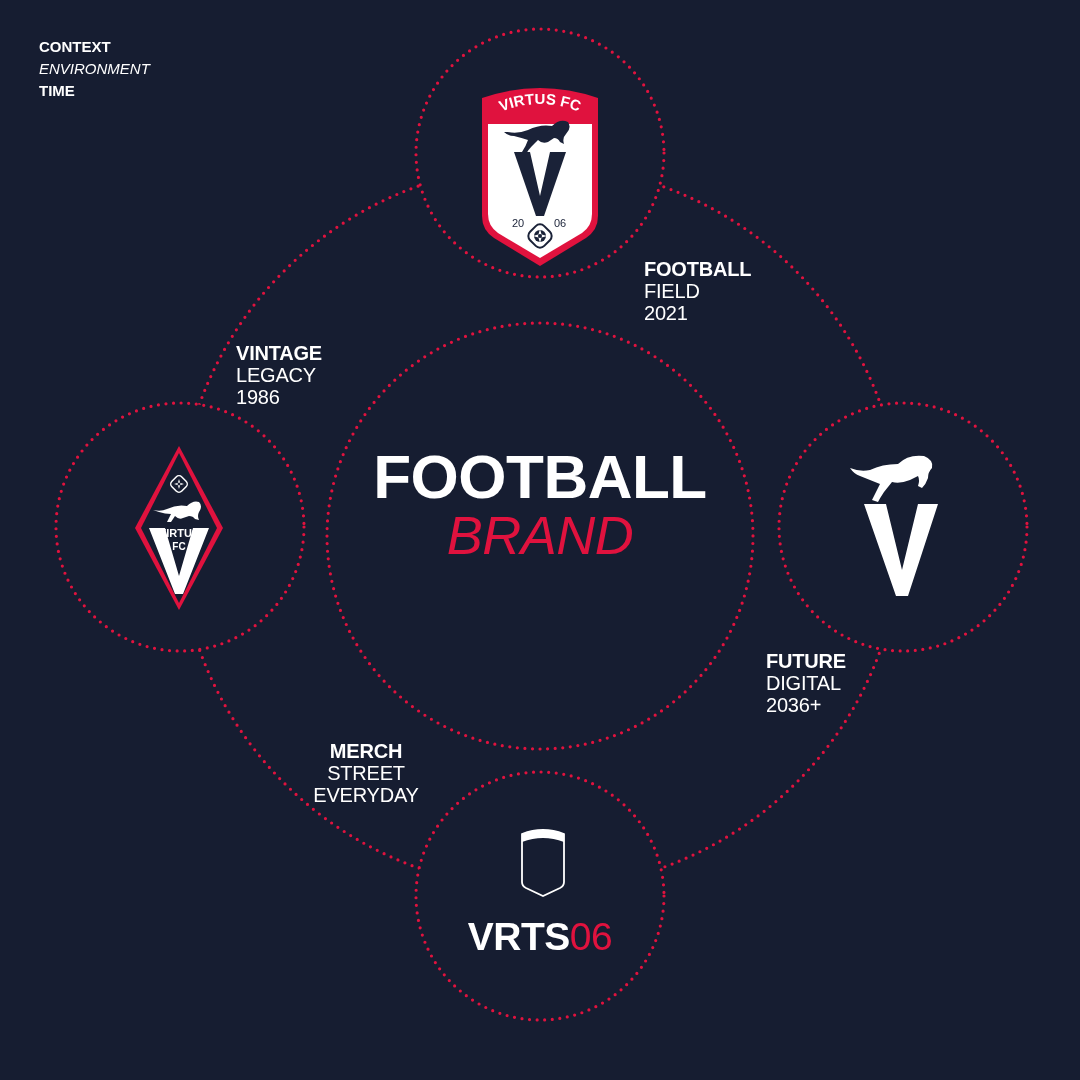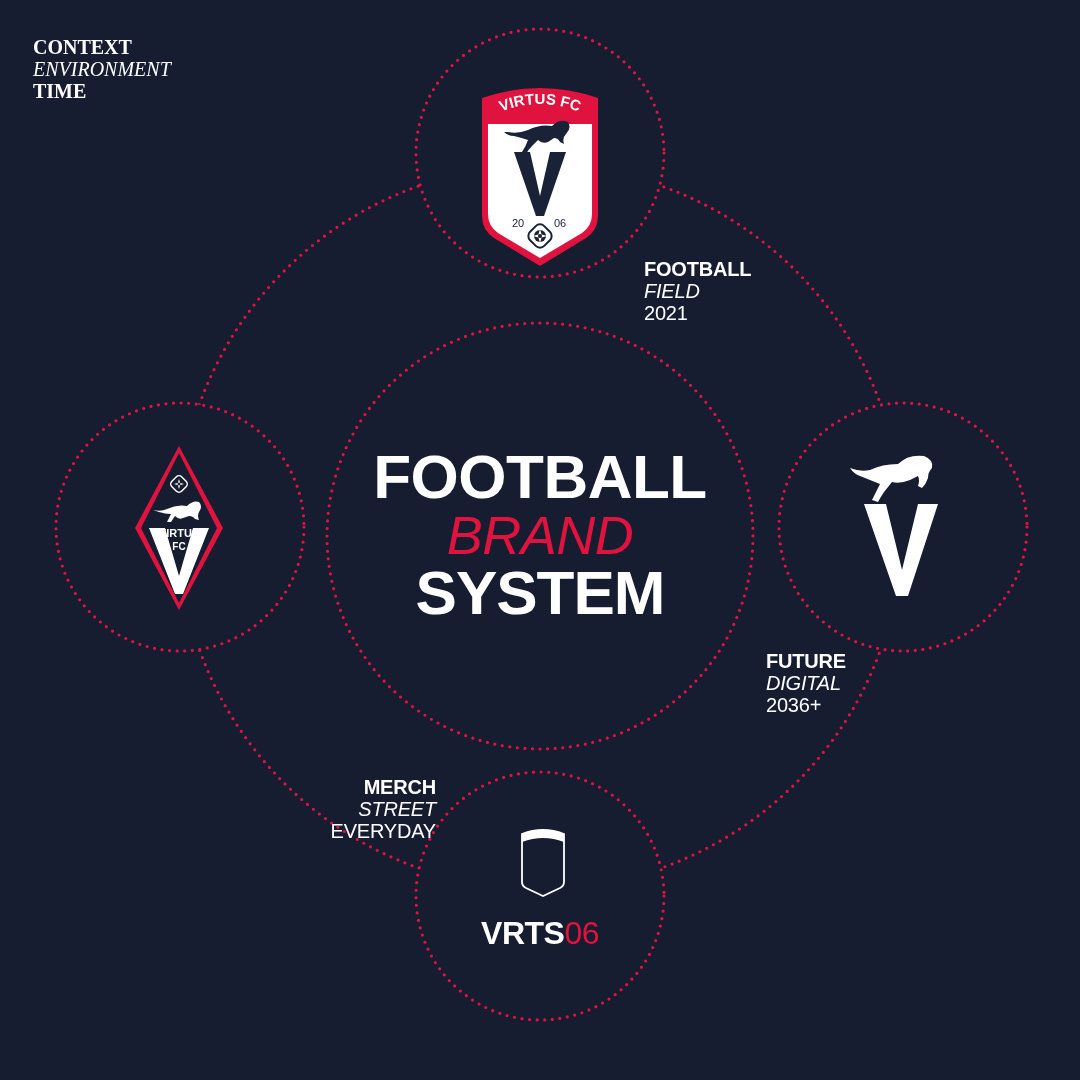--- a/index.html
+++ b/index.html
@@ -2,30 +2,30 @@
 <html><head>
 <meta charset="utf-8">
 <style>
   html, body { margin:0; padding:0; }
   body { width:1080px; height:1080px; background:#161d31; overflow:hidden; position:relative;
          font-family:"Liberation Sans", "DejaVu Sans", sans-serif; color:#fff; }
   .stage { position:absolute; left:0; top:0; width:1080px; height:1080px; }
   svg.orbits { position:absolute; left:0; top:0; }
   .label { position:absolute; line-height:22px; font-size:20px; letter-spacing:-0.2px; }
   .label .l1 { font-weight:700; display:block; }
-  .label .l2 { font-style:italic; font-weight:400; display:block; }
+  .label .l2 { font-weight:400; display:block; }
   .label .l3 { font-weight:400; display:block; }
-  .right { text-align:right;margin-top:36px; }
+  .right { text-align:center; }
   .title { position:absolute; left:340px; width:400px; top:448px; text-align:center; }
   .title .t1 { font-size:62px; font-weight:700; line-height:58px; display:block; letter-spacing:-0.5px; }
   .title .t2 { font-size:54px; font-style:italic; color:#e0123e; line-height:58px; display:block; letter-spacing:-0.5px; }
   .title .t3 { font-size:62px; font-weight:900; line-height:58px; display:block; letter-spacing:-1px; }
-  .vrts { position:absolute; left:440px; width:200px; top:915px; text-align:center; font-size:32px; font-weight:700; letter-spacing:-0.5px; }
+  .vrts { position:absolute; left:440px; width:200px; top:915px; text-align:center; font-size:39px; font-weight:700; letter-spacing:-0.5px; }
   .vrts .red { color:#e0123e; font-weight:400; }
-  .ctx { position:absolute; left:33px; top:36px; font-size:20px; line-height:22px;font-family:Liberation Serif, serif; }
+  .ctx { position:absolute; left:39px; top:36px; font-size:15px; line-height:22px; }
   .ctx .a { font-weight:700; display:block; }
   .ctx .b { font-style:italic; display:block; }
   .ctx .c { font-weight:900; display:block; }
   .logo { position:absolute; }
 </style>
 </head>
 <body>
 
 <div class="stage">
 
@@ -45,21 +45,20 @@
 
   <div class="ctx">
     <span class="a">CONTEXT</span>
     <span class="b">ENVIRONMENT</span>
     <span class="c">TIME</span>
   </div>
 
   <div class="title">
     <span class="t1">FOOTBALL</span>
     <span class="t2">BRAND</span>
-    <span class="t3">SYSTEM</span>
   </div>
 
   <svg class="logo" style="left:478px;top:84px" width="124" height="184" viewBox="0 0 124 184">
     <path d="M4 14 Q62 -6 120 14 L120 132 Q120 146 108 154 L62 182 L16 154 Q4 146 4 132 Z" fill="#e0123e"></path>
     <path d="M10 40 L114 40 L114 130 Q114 142 104 149 L62 174 L20 149 Q10 142 10 130 Z" fill="#ffffff"></path>
     <path id="arcpath" d="M18 30 Q62 10 106 30" fill="none"></path>
     <text font-family="Liberation Sans, sans-serif" font-weight="700" font-size="15" fill="#fff">
       <textPath href="#arcpath" startOffset="50%" text-anchor="middle">VIRTUS FC</textPath>
     </text>
 
@@ -105,20 +104,25 @@
   </svg>
   <div class="vrts">
     <span>VRTS</span><span class="red">06</span>
   </div>
 
   <div class="label" style="left:644px;top:258px">
     <span class="l1">FOOTBALL</span>
     <span class="l2">FIELD</span>
     <span class="l3">2021</span>
   </div>
+  <div class="label" style="left:236px;top:342px">
+    <span class="l1">VINTAGE</span>
+    <span class="l2">LEGACY</span>
+    <span class="l3">1986</span>
+  </div>
   <div class="label" style="left:766px;top:650px">
     <span class="l1">FUTURE</span>
     <span class="l2">DIGITAL</span>
     <span class="l3">2036+</span>
   </div>
   <div class="label right" style="left:296px;width:140px;top:740px">
     <span class="l1">MERCH</span>
     <span class="l2">STREET</span>
     <span class="l3">EVERYDAY</span>
   </div>

